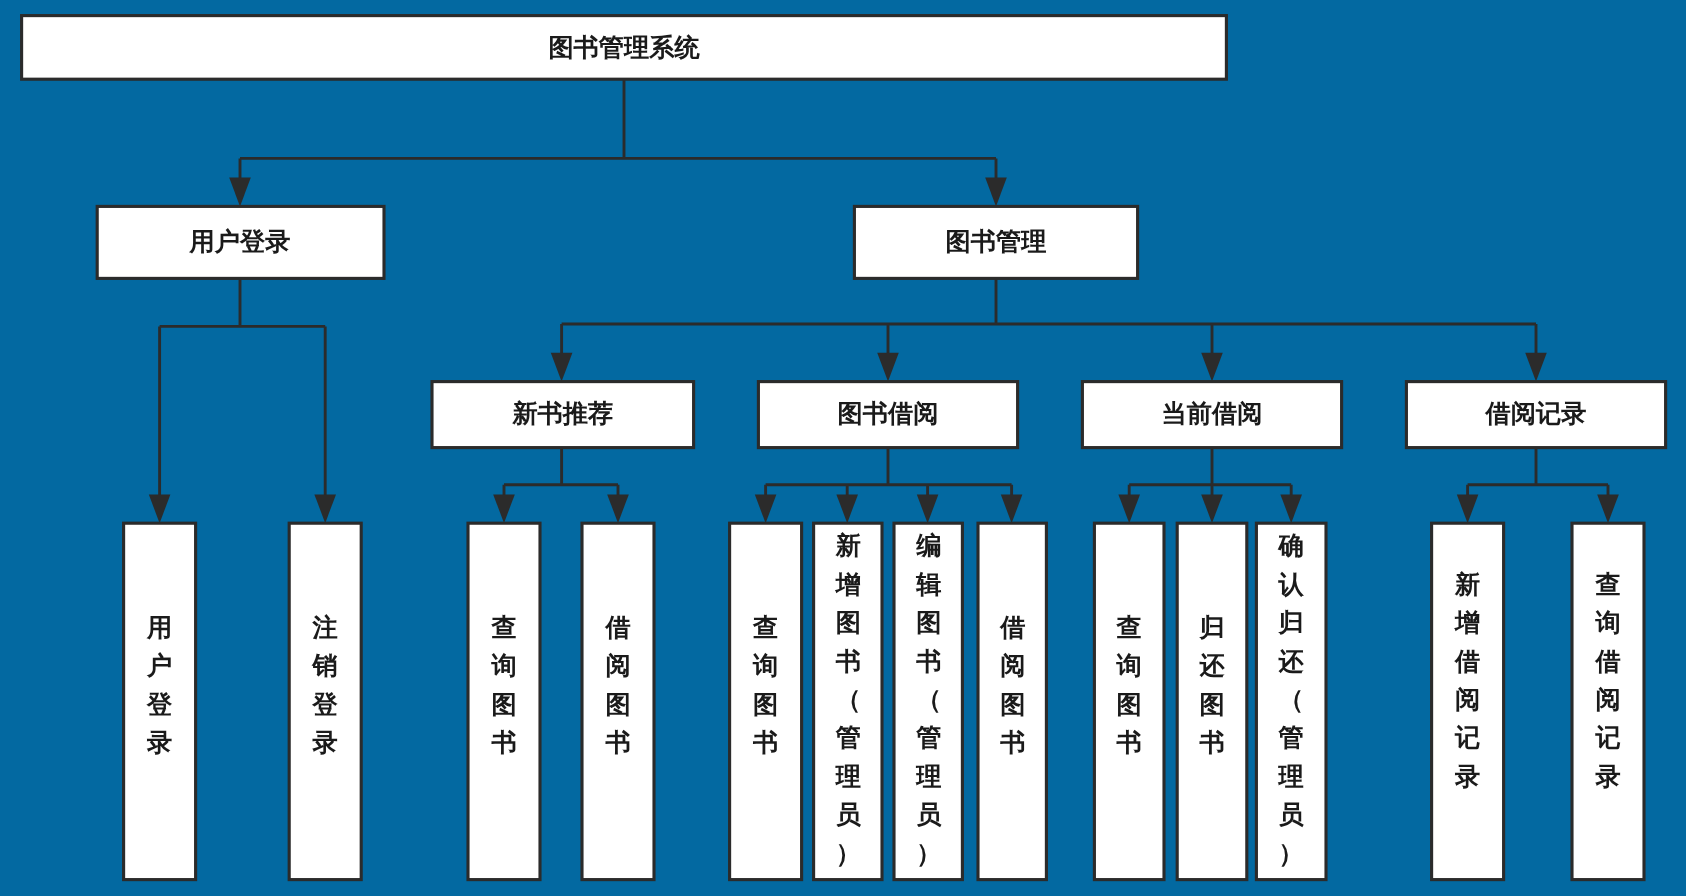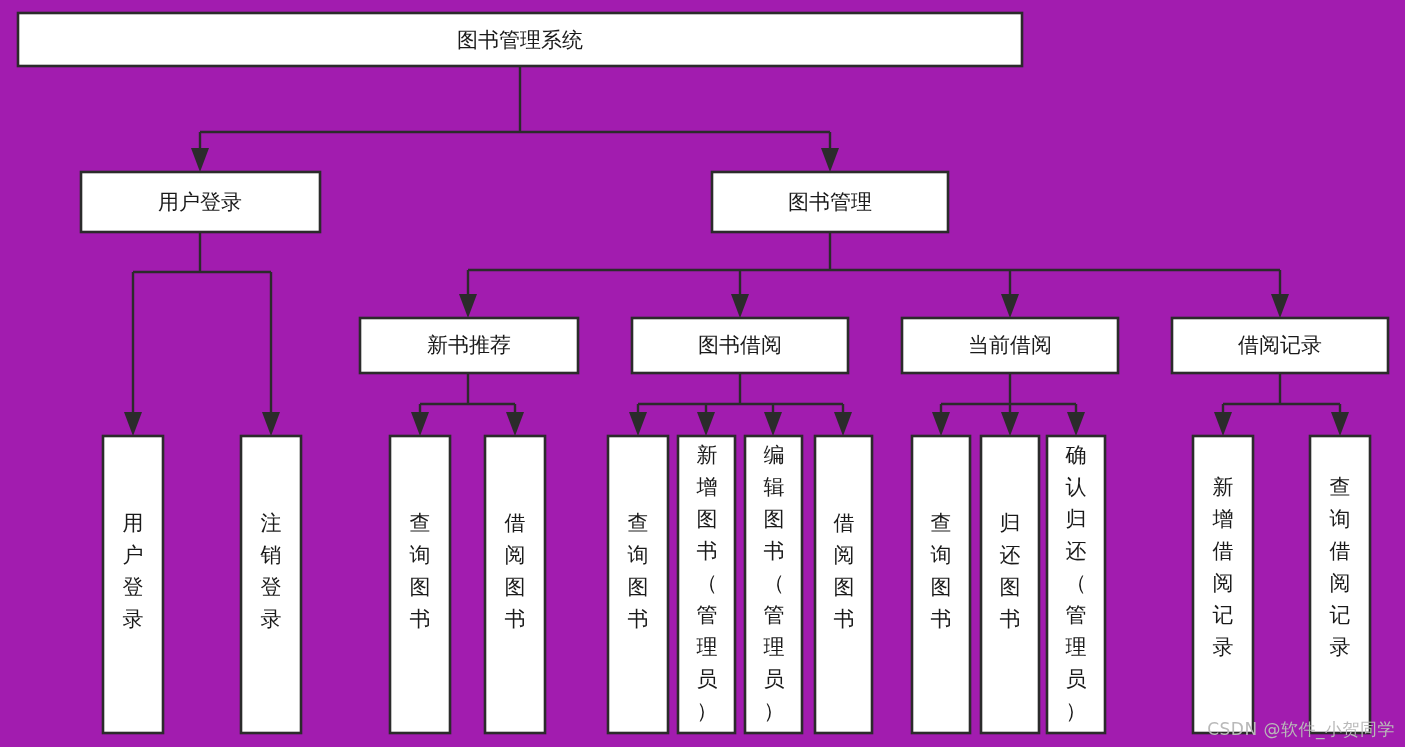--- a/index.html
+++ b/index.html
@@ -11,21 +11,22 @@
   body {
     width: 1405px;
     height: 747px;
     font-family: "DejaVu Sans", "Liberation Sans", sans-serif;
     overflow: hidden;
   }
   #diagram-root {
     position: relative;
     width: 1405px;
     height: 747px;
-    background: #a21caf;
+    background: #0369a1;
+    font-weight: bold;
   }
   svg#tree-svg {
     position: absolute;
     top: 0;
     left: 0;
     width: 1405px;
     height: 747px;
   }
   .node-box {
     fill: #ffffff;
@@ -206,14 +207,13 @@
       <text class="node-label-v" x="1223" y="494"><tspan x="1223" y="494">新</tspan><tspan x="1223" y="526">增</tspan><tspan x="1223" y="558">借</tspan><tspan x="1223" y="590">阅</tspan><tspan x="1223" y="622">记</tspan><tspan x="1223" y="654">录</tspan></text>
     </g>
 
     <g>
       <rect class="node-box" x="1310" y="436" width="60" height="297"></rect>
       <text class="node-label-v" x="1340" y="494"><tspan x="1340" y="494">查</tspan><tspan x="1340" y="526">询</tspan><tspan x="1340" y="558">借</tspan><tspan x="1340" y="590">阅</tspan><tspan x="1340" y="622">记</tspan><tspan x="1340" y="654">录</tspan></text>
     </g>
 
   </svg>
 
-  <div class="watermark">CSDN @软件_小贺同学</div>
 </div>
 
 </body></html>

